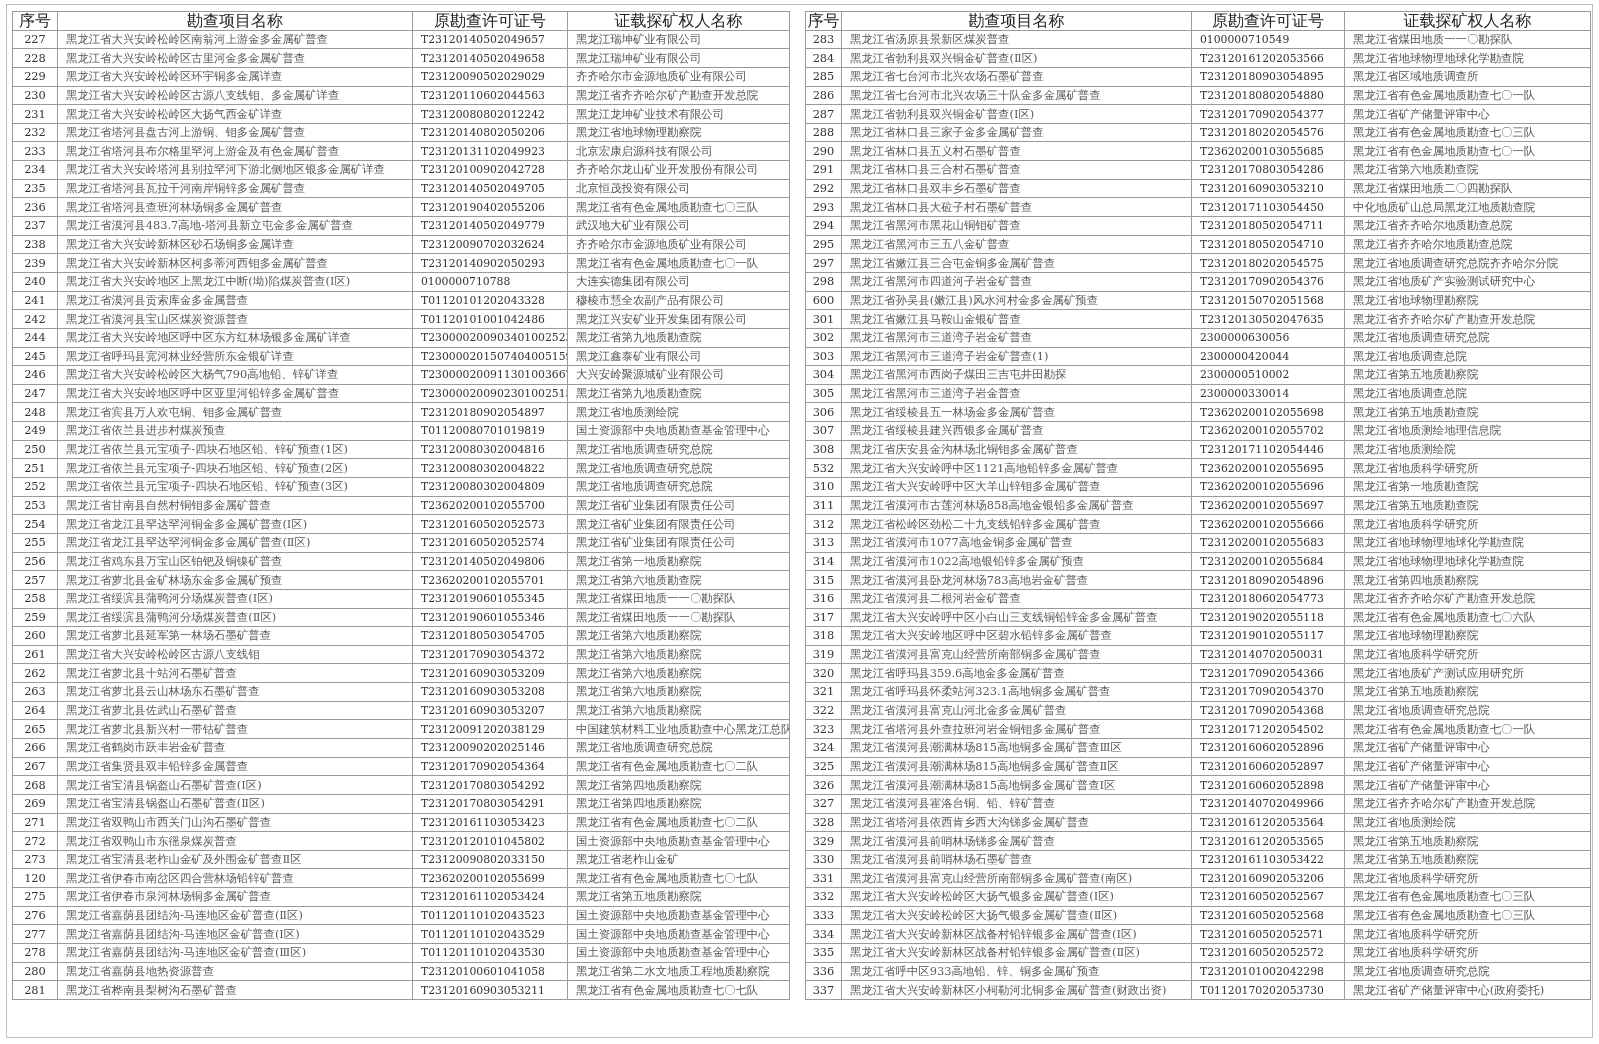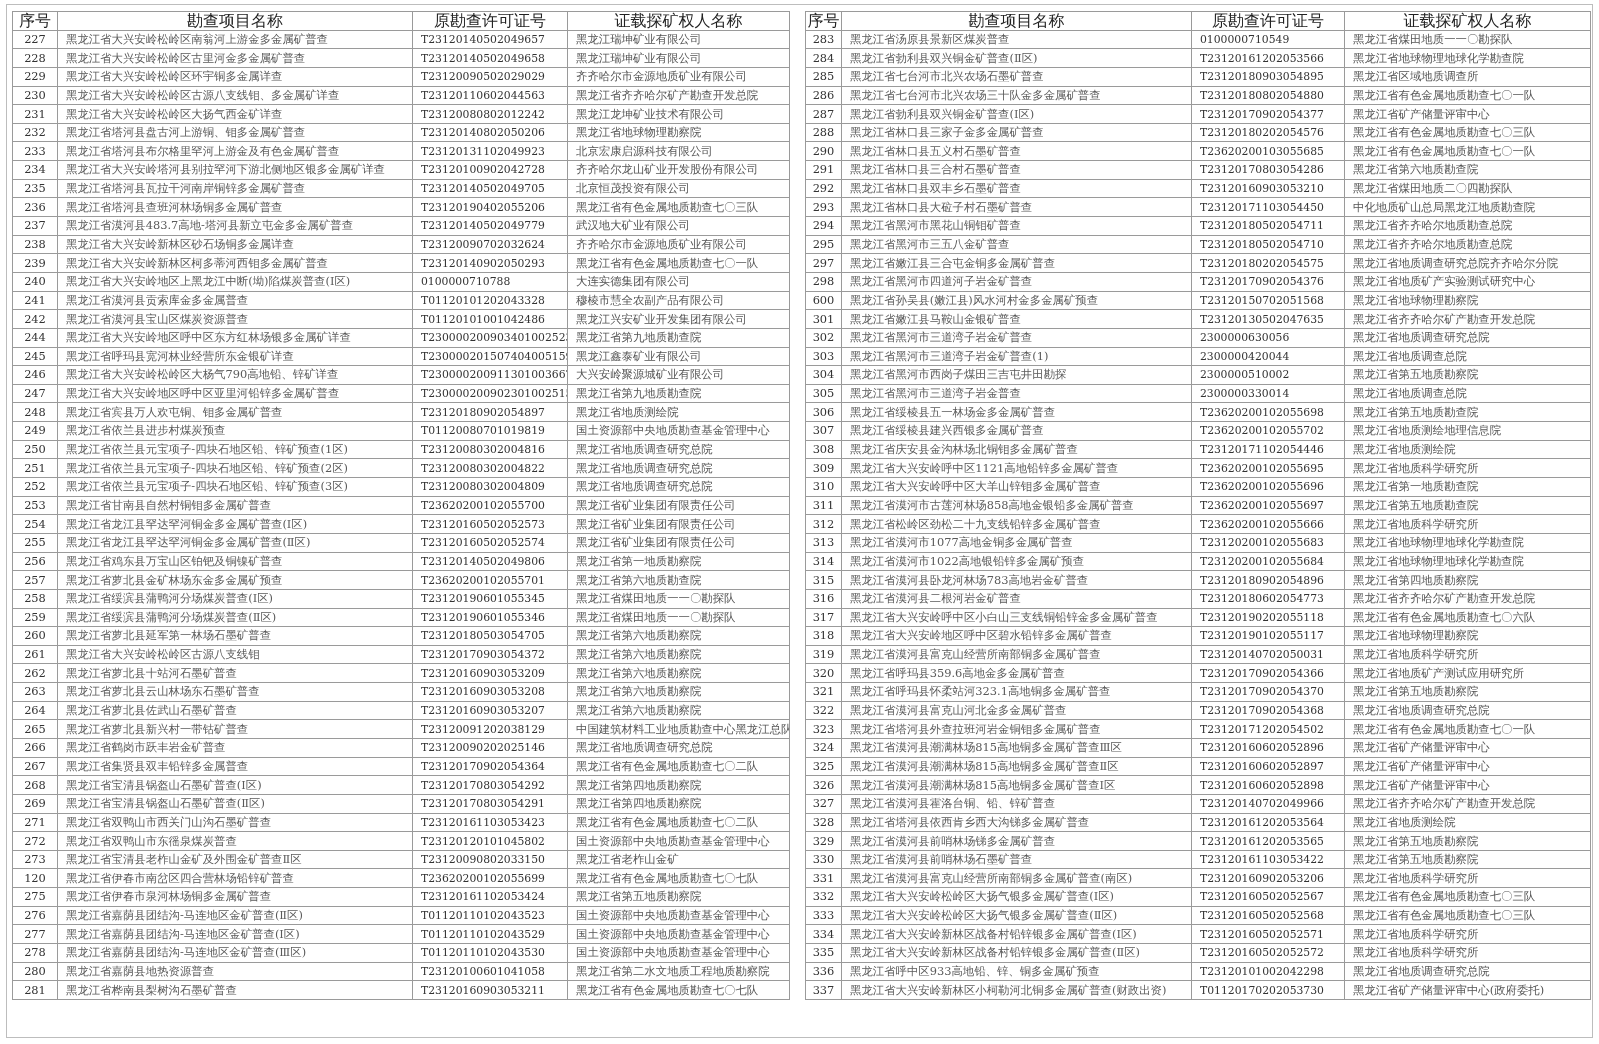--- a/index.html
+++ b/index.html
@@ -498,21 +498,21 @@
           <td class="permit">T23620200102055702</td>
           <td class="holder">黑龙江省地质测绘地理信息院</td>
         </tr>
         <tr>
           <td class="num">308</td>
           <td class="proj">黑龙江省庆安县金沟林场北铜钼多金属矿普查</td>
           <td class="permit">T23120171102054446</td>
           <td class="holder">黑龙江省地质测绘院</td>
         </tr>
         <tr>
-          <td class="num">309</td>
+          <td class="num">532</td>
           <td class="proj">黑龙江省大兴安岭呼中区1121高地铅锌多金属矿普查</td>
           <td class="permit">T23620200102055695</td>
           <td class="holder">黑龙江省地质科学研究所</td>
         </tr>
         <tr>
           <td class="num">310</td>
           <td class="proj">黑龙江省大兴安岭呼中区大羊山锌钼多金属矿普查</td>
           <td class="permit">T23620200102055696</td>
           <td class="holder">黑龙江省第一地质勘查院</td>
         </tr>

